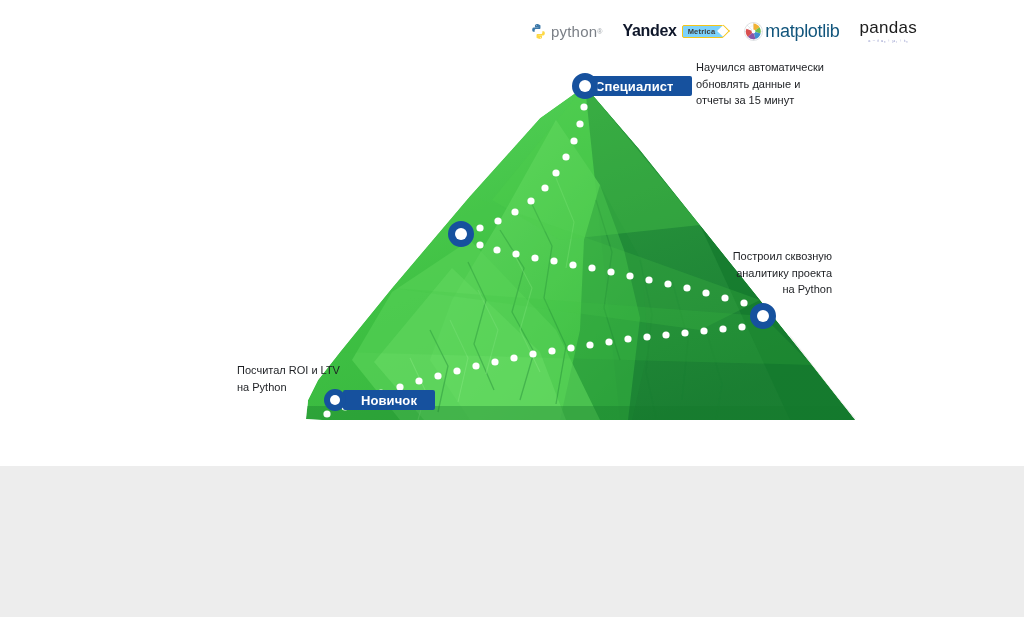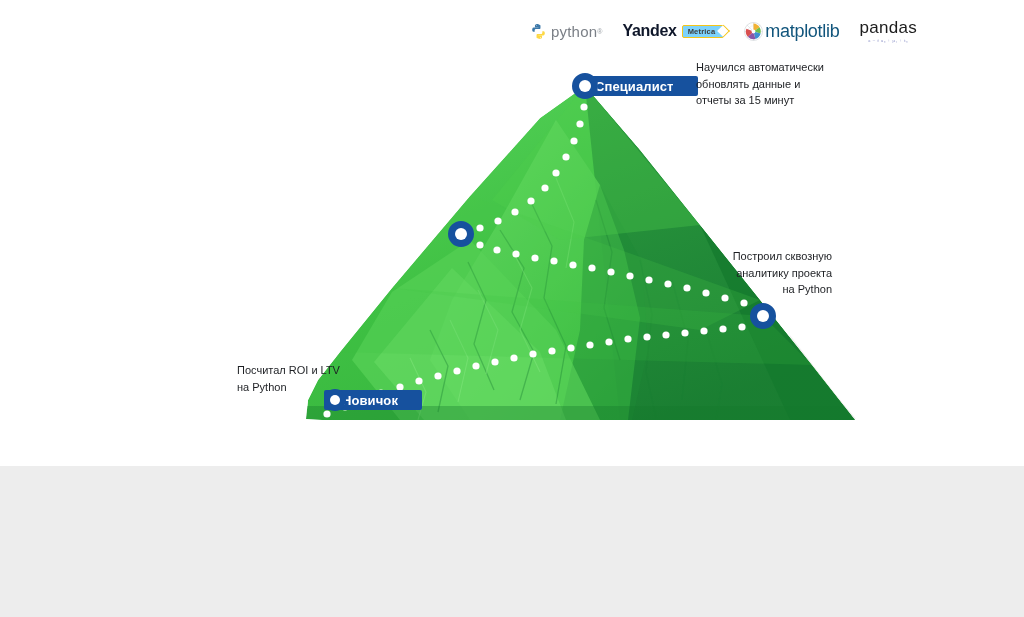--- a/index.html
+++ b/index.html
@@ -155,21 +155,21 @@
   
   .stage-badge {
     position: absolute;
     height: 20px;
     display: flex;
     align-items: center;
     background: #16519e;
     color: #ffffff;
     font-size: 13px;
     font-weight: bold;
-    padding: 0 24px 0 18px;
+    padding: 0 18px 0 18px;
     border-radius: 2px;
     white-space: nowrap;
     letter-spacing: 0.1px;
   }
 
   
   .annot {
     position: absolute;
     font-size: 11px;
     line-height: 1.52;
@@ -376,21 +376,21 @@
     <div class="dotcore"></div>
   </div>
 
   <div class="marker" style="left:750px; top:303px;">
     <div class="dotcore"></div>
   </div>
   <div class="annot right-align" style="left:690px; top:248px; width:142px;">Построил сквозную
 аналитику проекта
 на Python</div>
 
-  <div class="stage-badge" style="left:324px; top:390px;">Новичок</div>
+  <div class="stage-badge" style="left:343px; top:390px;">Новичок</div>
   <div class="marker small" style="left:324px; top:389px;">
     <div class="dotcore"></div>
   </div>
   <div class="annot" style="left:237px; top:362px; width:130px;">Посчитал ROI и LTV
 на Python</div>
 
 </div>
 
 <div id="bottom-band"></div>
 

